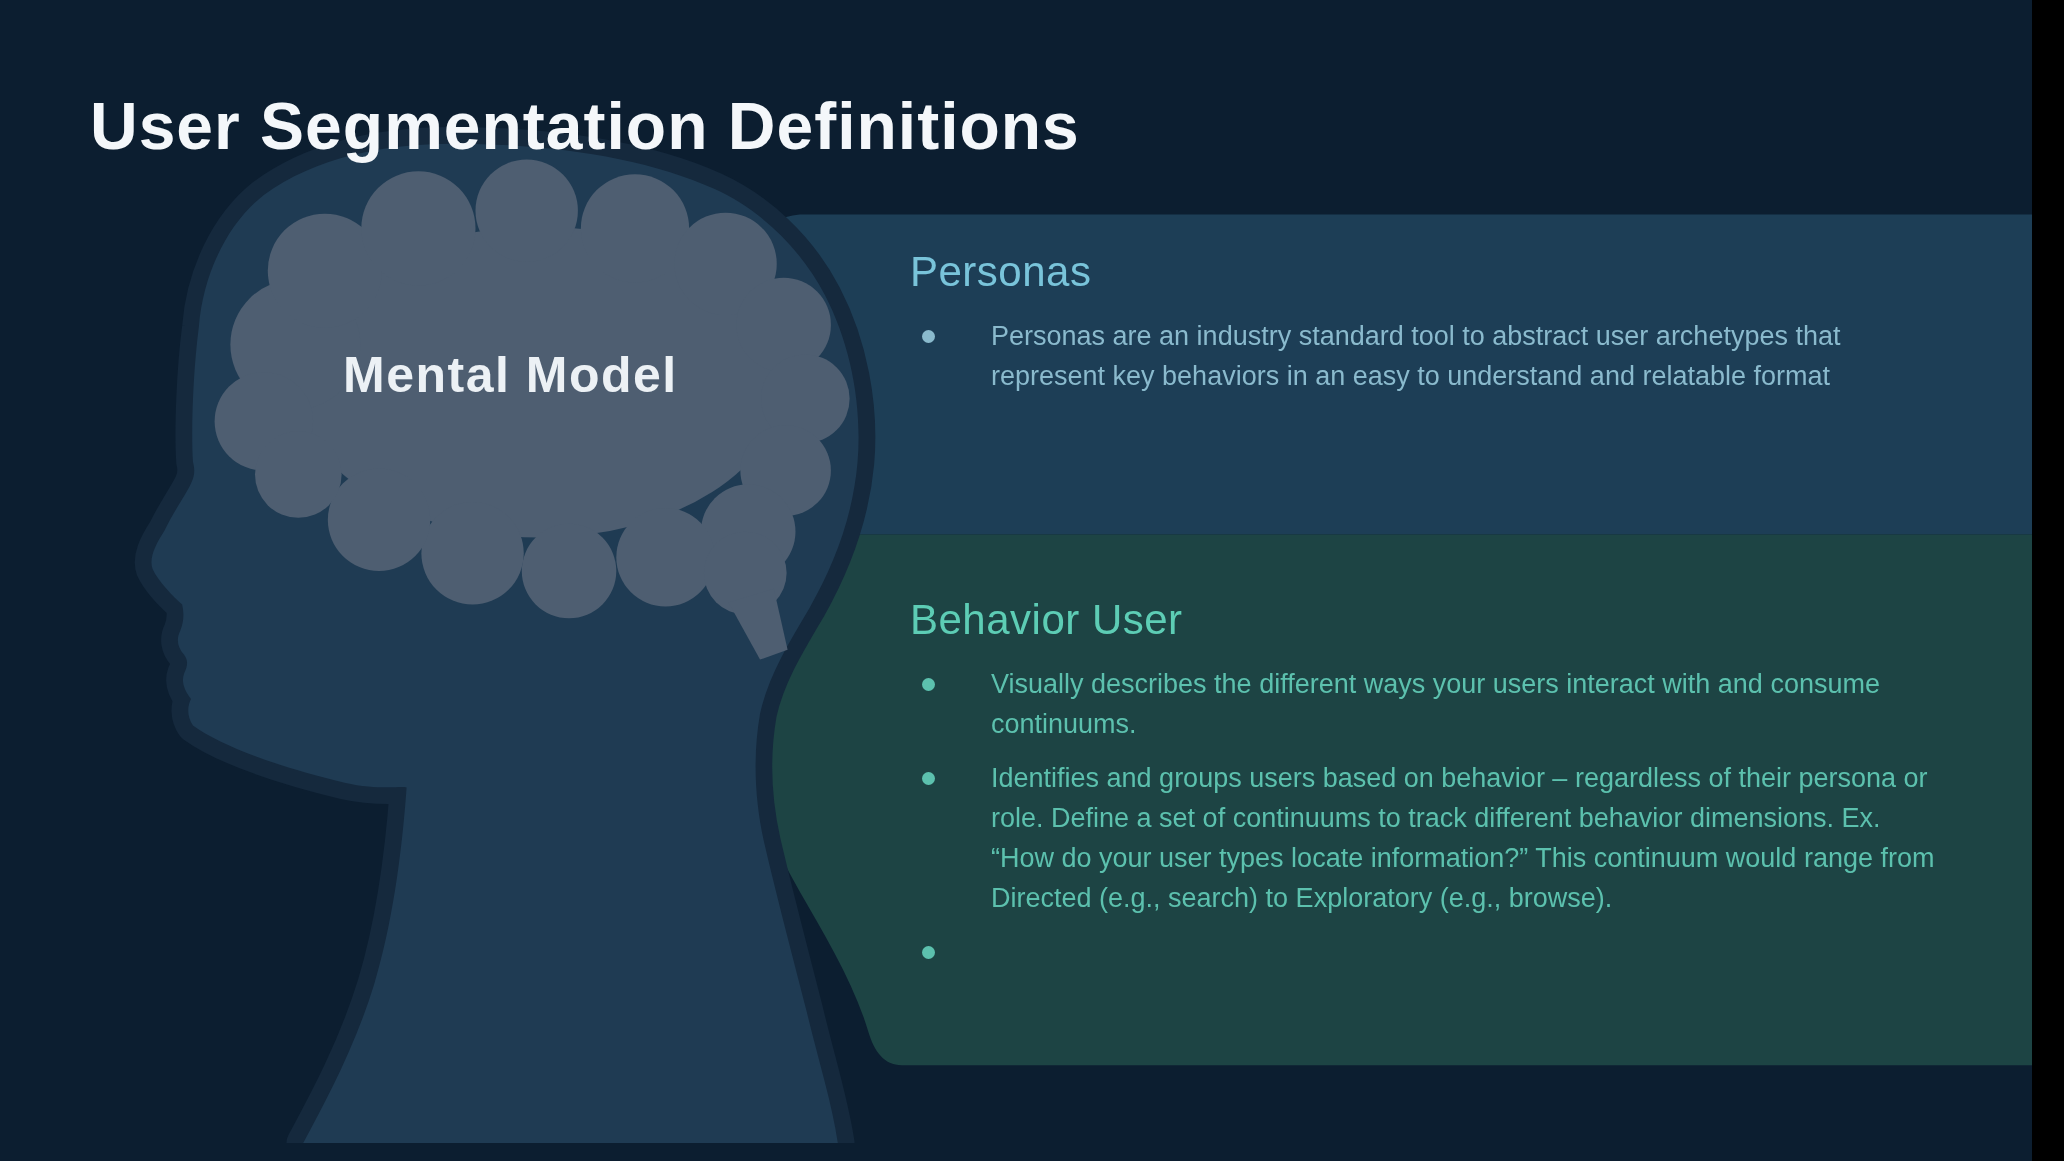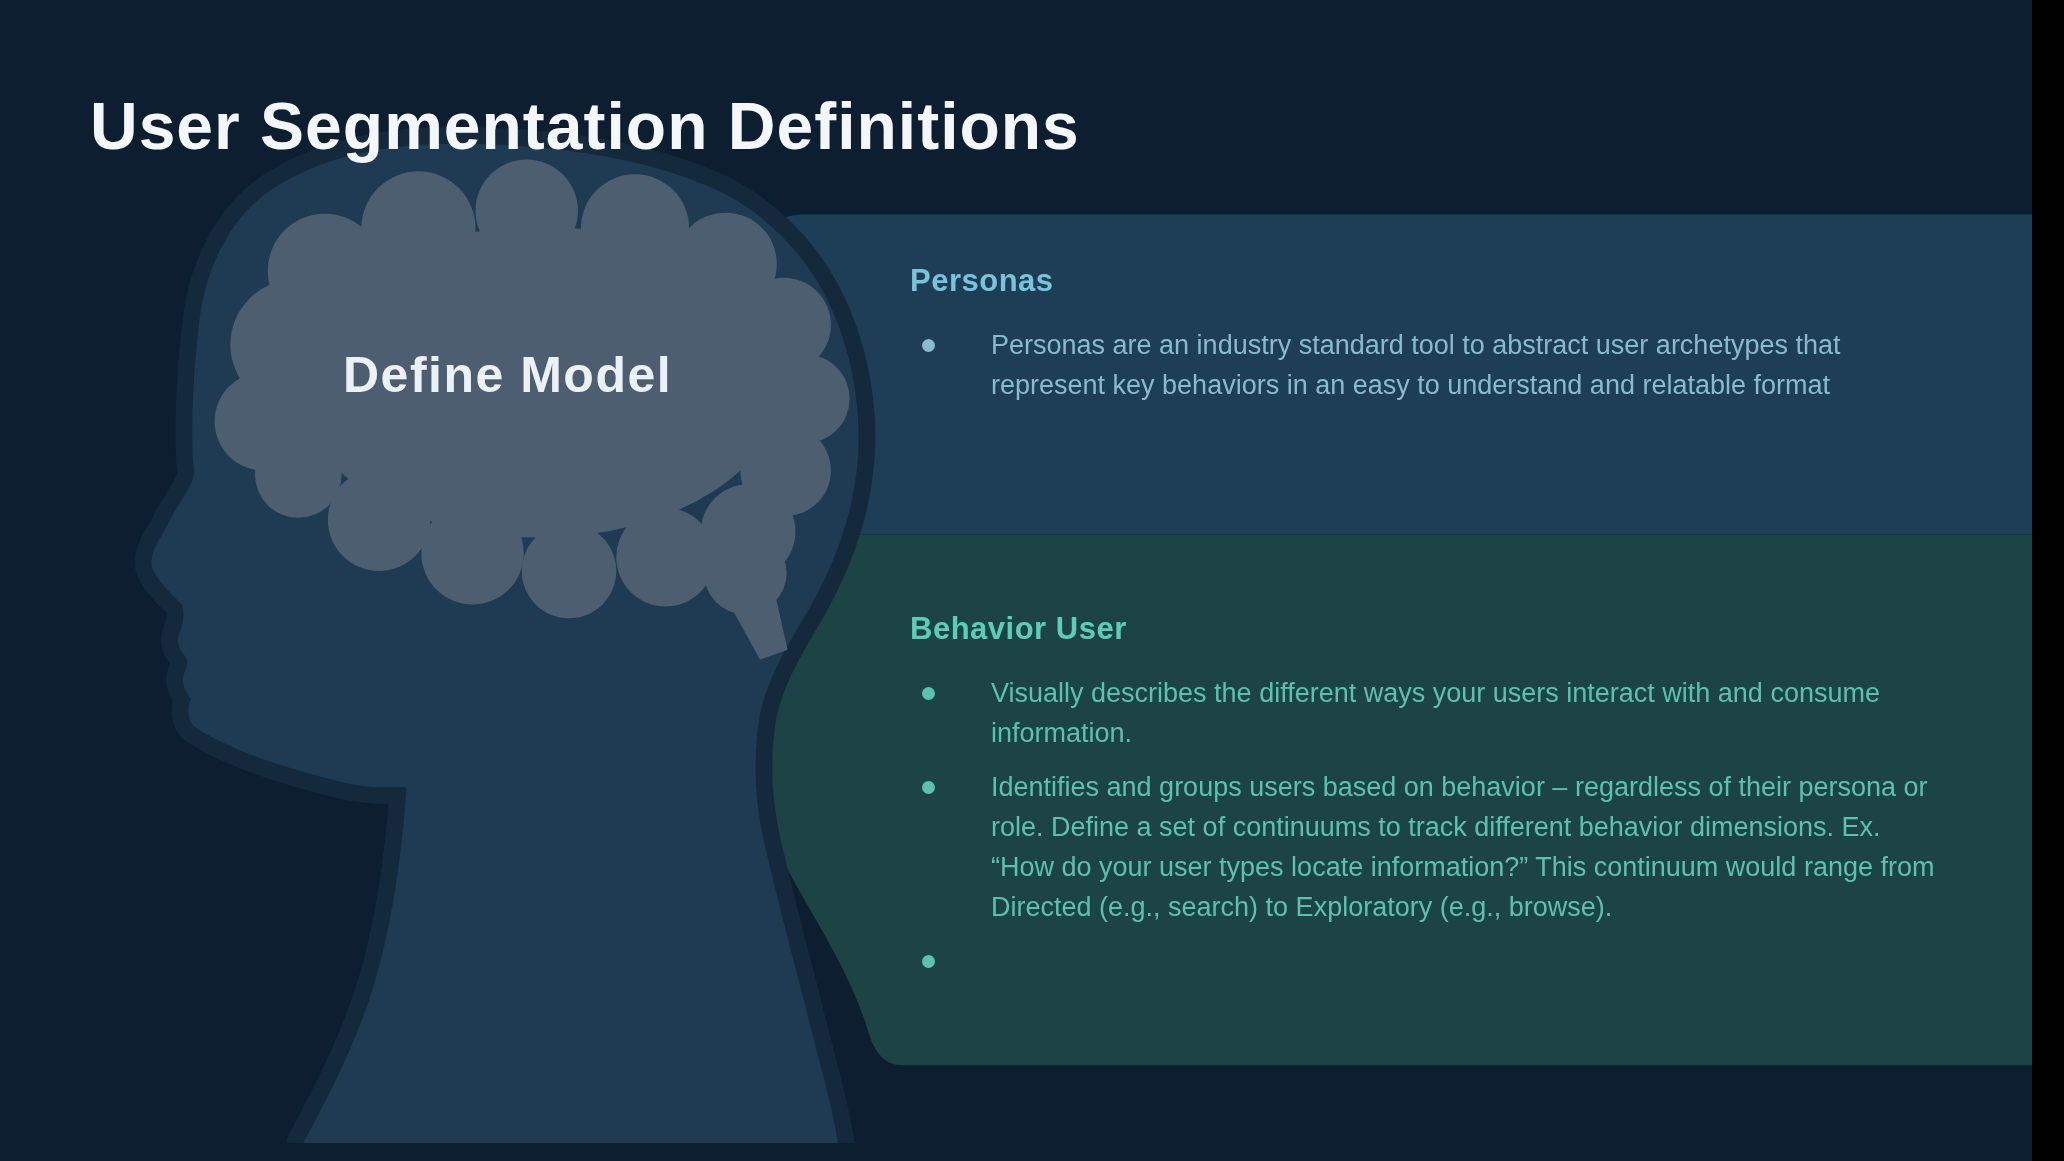--- a/index.html
+++ b/index.html
@@ -34,21 +34,21 @@
   }
   .brain-label{
     position:absolute;left:343px;top:346px;width:420px;
     font-size:50px;font-weight:bold;letter-spacing:1.5px;
     color:var(--brain-label);
   }
   .section{position:absolute;width:1110px;}
   .section-personas{left:910px;top:250px;}
   .section-behavior{left:910px;top:598px;}
   .section h2{
-    font-size:31px;font-weight:bold;letter-spacing:0.5px;line-height:44px;margin-top:9px;
+    font-size:42px;font-weight:normal;letter-spacing:0.5px;line-height:44px;
   }
   .section-personas h2{color:var(--personas-heading);}
   .section-behavior h2{color:var(--behavior-heading);}
   .section ul{list-style:none;margin-top:22px;}
   .section li{display:flex;align-items:flex-start;gap:23px;}
   .section-personas li{margin-bottom:6px;color:var(--personas-text);}
   .section-behavior li{margin-bottom:14px;color:var(--behavior-text);}
   .dot{
     flex:0 0 auto;width:13px;height:13px;border-radius:50%;
     margin:14px 0 0 12px;background:currentColor;
@@ -94,40 +94,40 @@
       <circle cx="480" cy="562" r="52"></circle>
       <circle cx="385" cy="528" r="52"></circle>
       <circle cx="303" cy="482" r="44"></circle>
       <circle cx="757" cy="582" r="42"></circle>
       <path d="M 740 612 L 772 670 L 800 660 L 786 598 Z"></path>
     </g>
   </svg>
 
   <div class="title">User Segmentation Definitions</div>
 
-  <div class="brain-label">Define Model</div>
+  <div class="brain-label">Mental Model</div>
 
   <div class="section section-personas">
     <h2>Personas</h2>
     <ul>
       <li>
         <span class="dot"></span>
         <span class="bullet-text">Personas are an industry standard tool to abstract user archetypes that
 represent key behaviors in an easy to understand and relatable format</span>
       </li>
     </ul>
   </div>
 
   <div class="section section-behavior">
     <h2>Behavior User</h2>
     <ul>
       <li>
         <span class="dot"></span>
         <span class="bullet-text">Visually describes the different ways your users interact with and consume
-information.</span>
+continuums.</span>
       </li>
       <li>
         <span class="dot"></span>
         <span class="bullet-text">Identifies and groups users based on behavior – regardless of their persona or
 role. Define a set of continuums to track different behavior dimensions. Ex.
 “How do your user types locate information?” This continuum would range from
 Directed (e.g., search) to Exploratory (e.g., browse).</span>
       </li>
       <li>
         <span class="dot"></span>

